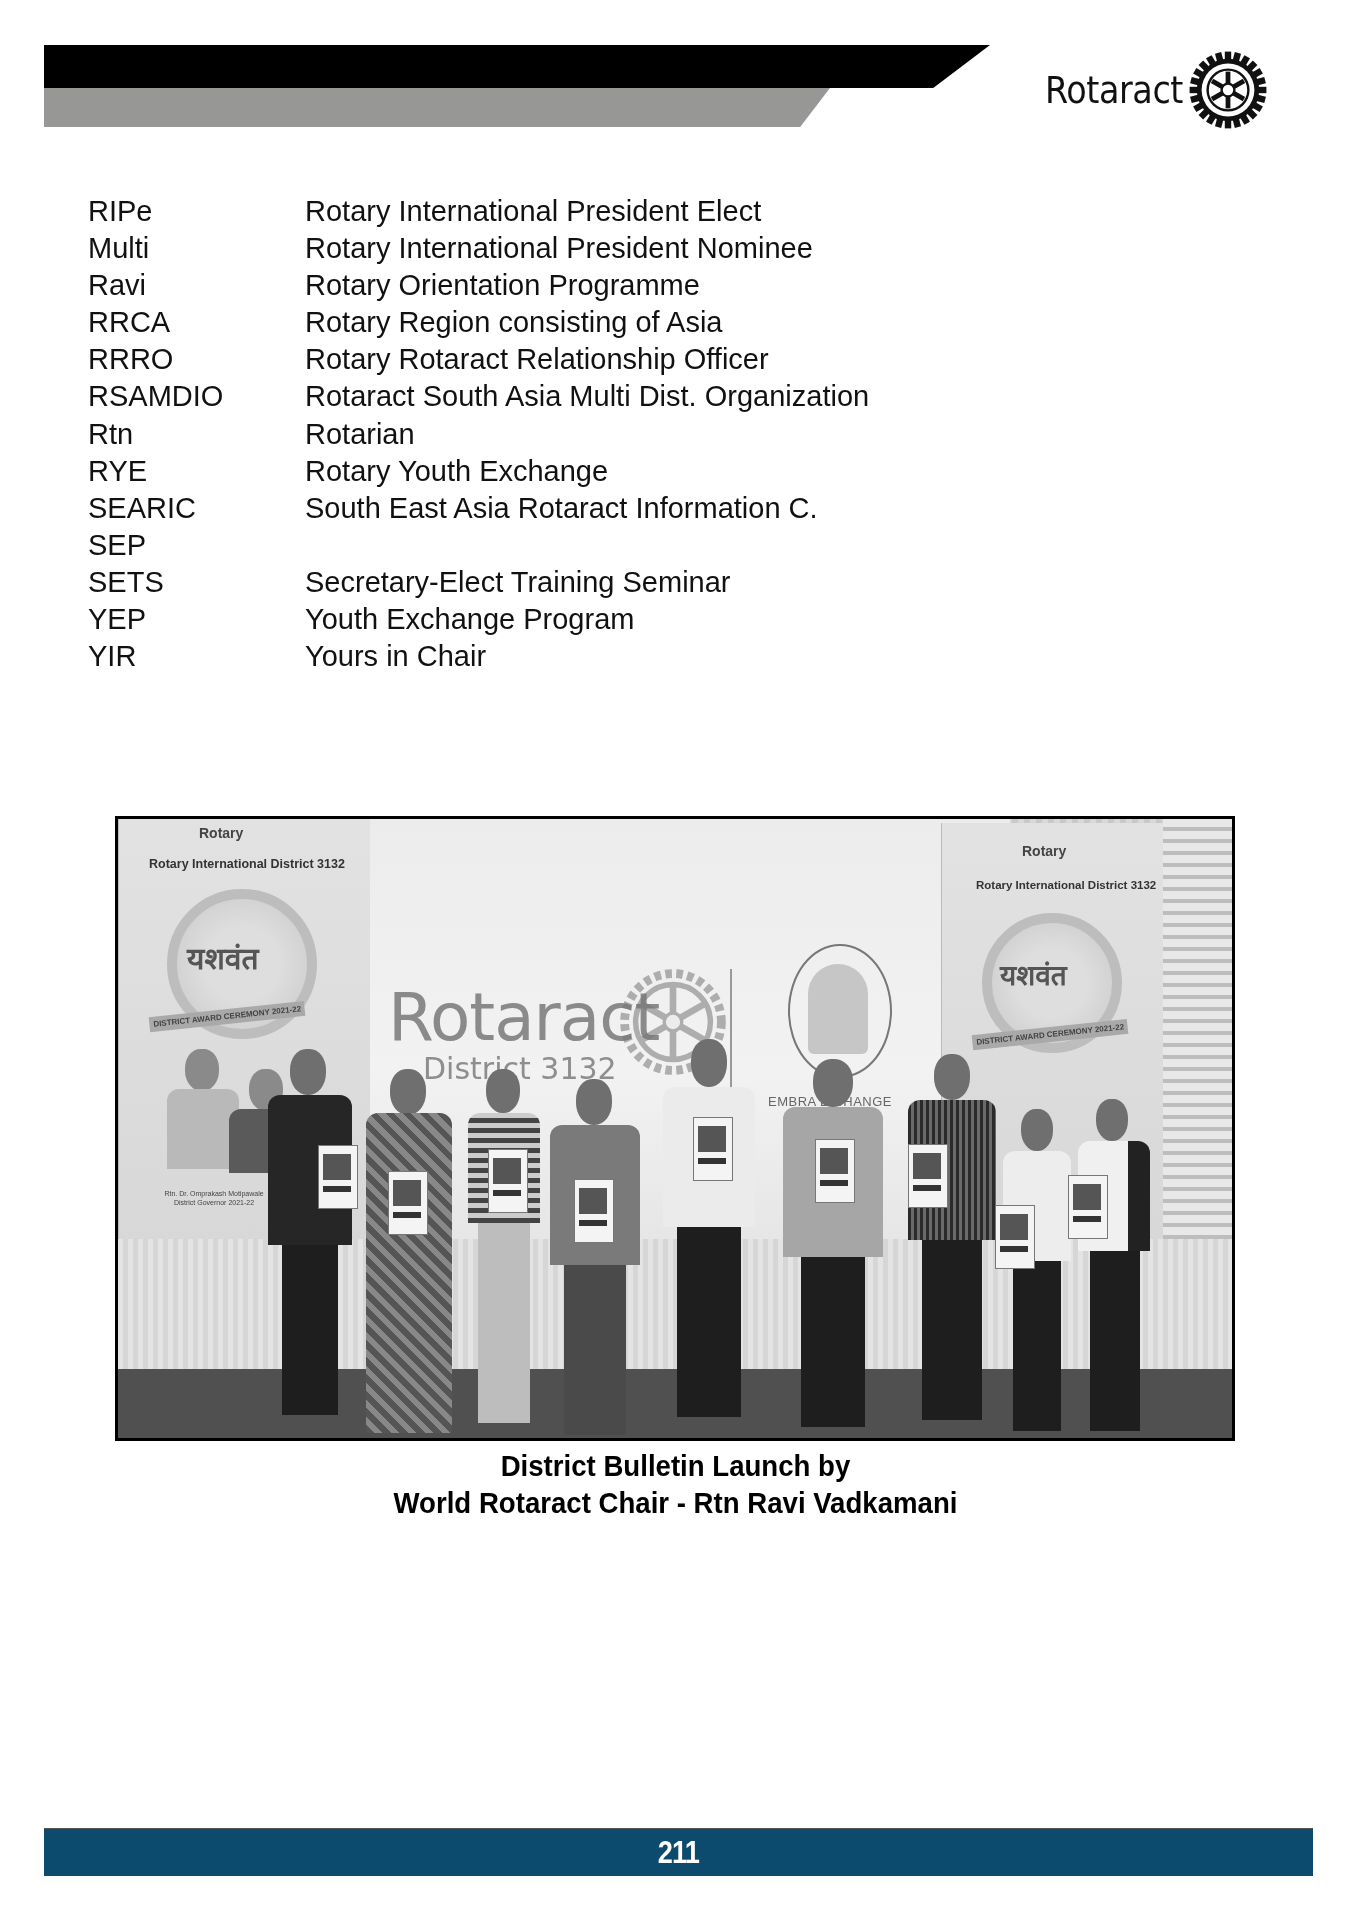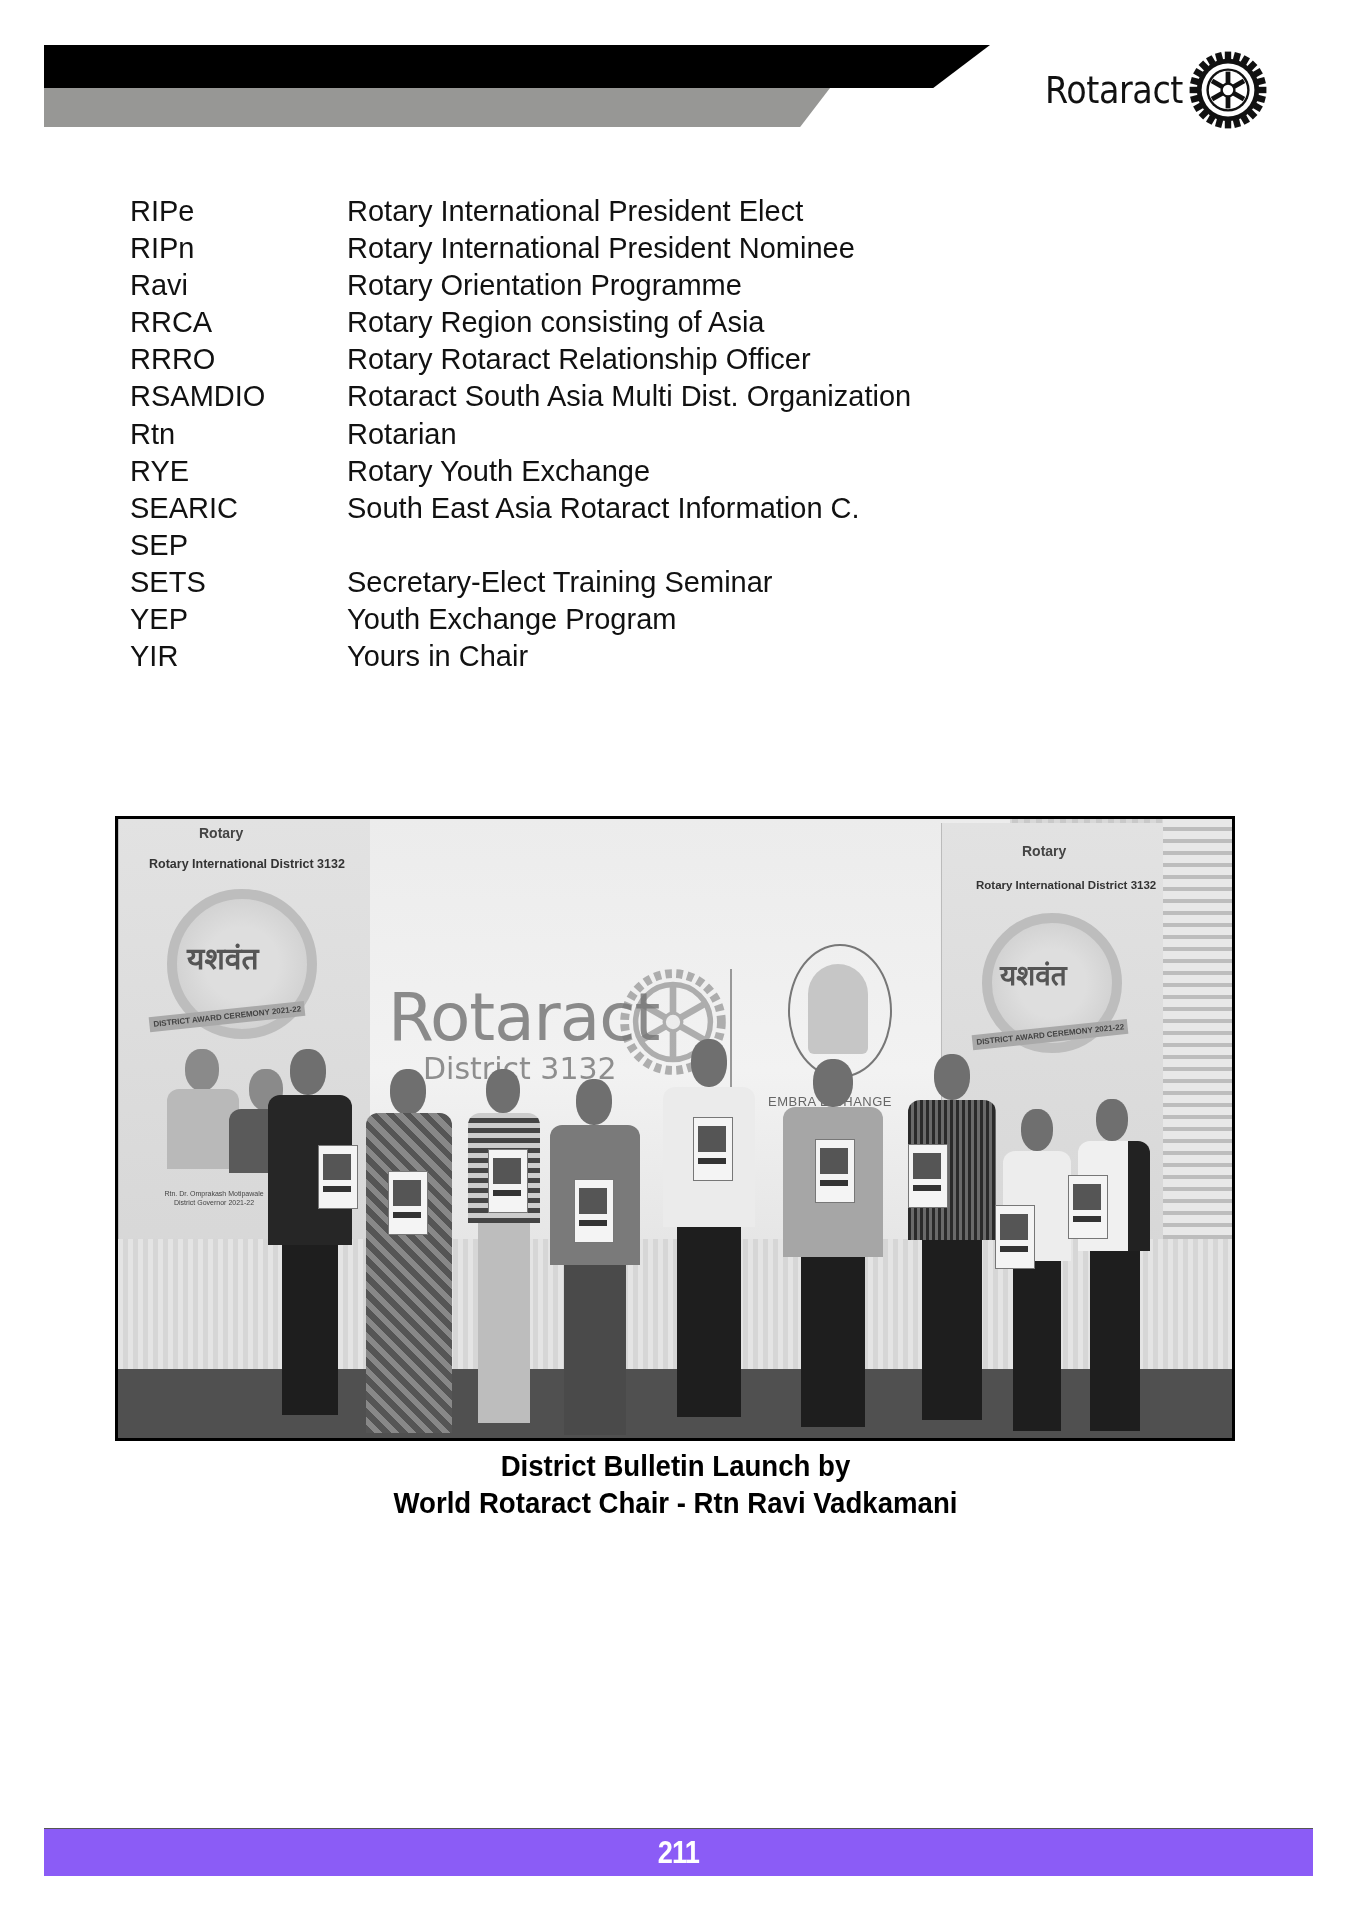--- a/index.html
+++ b/index.html
@@ -51,21 +51,21 @@
   .brand-wheel { width: 80px; height: 80px; }
 
   
   .glossary {
     position: absolute;
     left: 88px; top: 193px;
     font-size: 29px;
     line-height: 37.1px;
     color: #111;
   }
-  .gl-row { display: flex; white-space: nowrap; margin-left: 42px; }
+  .gl-row { display: flex; white-space: nowrap; }
   .gl-abbr { width: 217px; }
   .gl-def { }
 
   
   .photo {
     position: absolute;
     left: 115px; top: 816px;
     width: 1114px; height: 619px;
     border: 3px solid #000;
     background: #cfcfcf;
@@ -168,21 +168,21 @@
   
   .caption {
     position: absolute; left: 0; top: 1447px; width: 1351px;
     text-align: center; font-weight: bold; font-size: 30px; line-height: 37px; color: #000;
   }
   .caption div { transform: scaleX(0.92); }
 
   
   .footer {
     position: absolute; left: 44px; top: 1828px; width: 1269px; height: 47px;
-    background: #8b5cf6; display: flex; align-items: center; justify-content: center;
+    background: #0c4a6e; display: flex; align-items: center; justify-content: center;
     border-top: 1px solid #555;
   }
   .page-num {
     color: #fff; font-weight: bold; font-size: 32px;
     transform: scaleX(0.85);
     letter-spacing: -1px;
   }
 </style>
 </head>
 <body>
@@ -233,21 +233,21 @@
     <circle cx="50" cy="50" r="8" fill="#fff" stroke="#111" stroke-width="3"></circle>
   </svg>
 </div>
 
 <div class="glossary">
   <div class="gl-row">
       <span class="gl-abbr">RIPe</span>
       <span class="gl-def">Rotary International President Elect</span>
     </div>
   <div class="gl-row">
-      <span class="gl-abbr">RIPn</span>
+      <span class="gl-abbr">Multi</span>
       <span class="gl-def">Rotary International President Nominee</span>
     </div>
   <div class="gl-row">
       <span class="gl-abbr">Ravi</span>
       <span class="gl-def">Rotary Orientation Programme</span>
     </div>
   <div class="gl-row">
       <span class="gl-abbr">RRCA</span>
       <span class="gl-def">Rotary Region consisting of Asia</span>
     </div>

